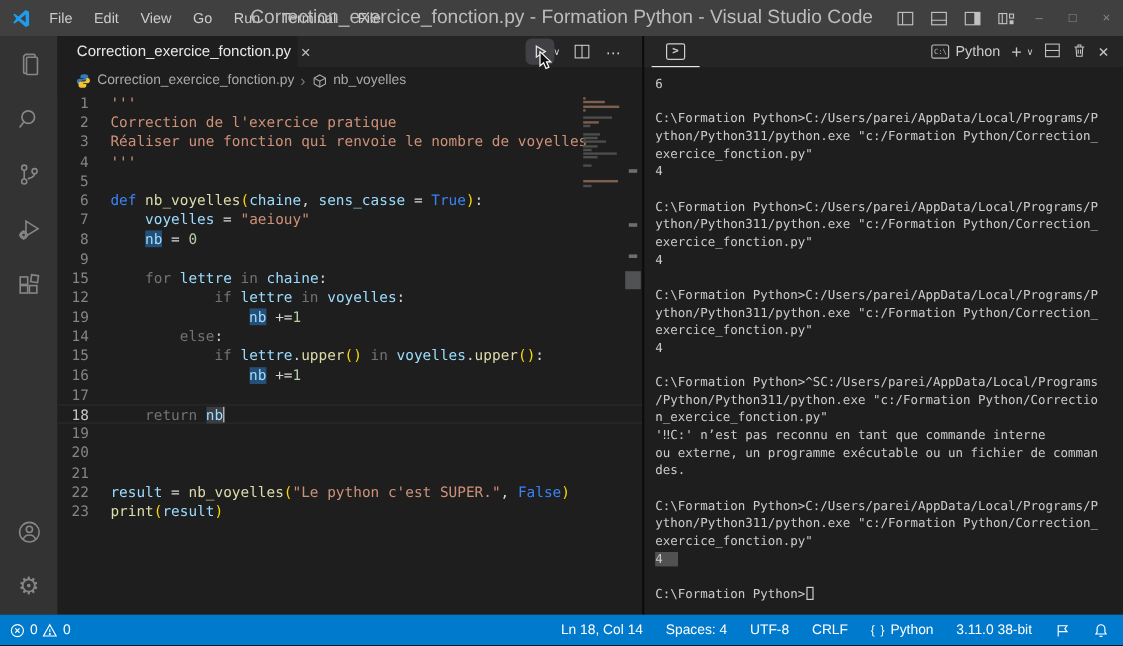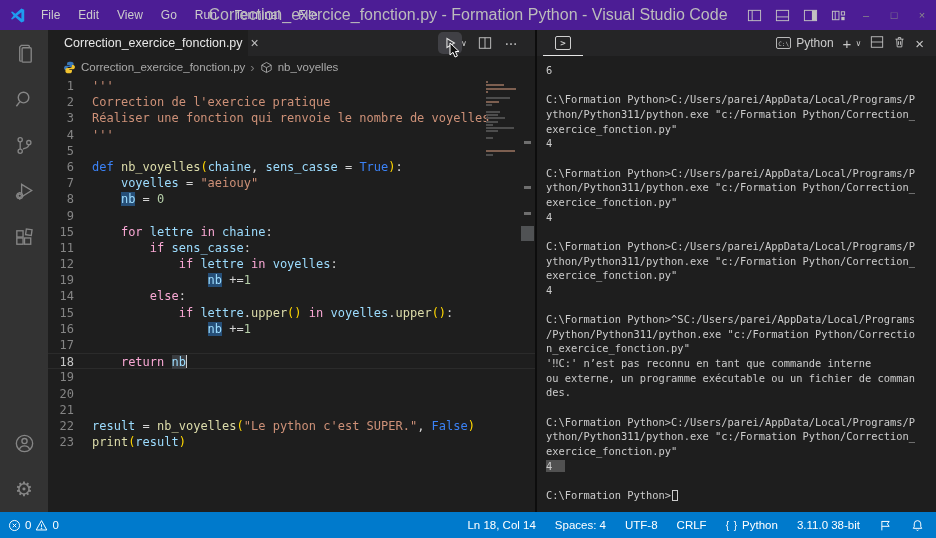--- a/index.html
+++ b/index.html
@@ -1,21 +1,21 @@
 <!DOCTYPE html>
 <html><head>
 <meta charset="utf-8">
 <style>
   * { margin:0; padding:0; box-sizing:border-box; }
   html,body { background:#000; }
   .window{ width:936px; height:538px; position:relative; overflow:hidden;
     background:#1e1e1e; font-family:"Liberation Sans",sans-serif; color:#ccc; }
 
   
-  .titlebar{ height:30px; background:#4c1d95; display:flex; align-items:center;
+  .titlebar{ height:30px; background:#404040; display:flex; align-items:center;
     font-size:12px; color:#cccccc; position:relative; }
   .vs-logo{ width:17px; height:17px; margin:0 6px 0 9px; flex-shrink:0; }
   .menubar{ display:flex; align-items:center; }
   .menu-item{ padding:0 9px; line-height:30px; cursor:default; }
   .titlebar-title{ position:absolute; left:50%; transform:translateX(-50%);
     white-space:nowrap; color:#bcbcbc; font-size:16px; }
   .win-controls{ margin-left:auto; display:flex; align-items:center; height:30px; }
   .wc{ width:28px; height:30px; display:flex; align-items:center; justify-content:center; color:#c2c2c2; }
   .wc.dim{ color:#8a8a8a; font-size:11px; }
   .wc svg{ display:block; }
@@ -46,21 +46,21 @@
     font-size:11.5px; color:#a9a9a9; background:#1e1e1e; }
   .bc-sep{ color:#7a7a7a; font-size:13px; }
   .bc-ic{ width:13px; height:13px; }
 
   .code-area{ flex:1; position:relative; overflow:hidden;
     font-family:"DejaVu Sans Mono",monospace; font-size:12px; }
   .code-line{ display:flex; height:16.2px; line-height:16.2px; white-space:pre; }
   .gutter{ width:44px; text-align:right; padding-right:18px; color:#858585; flex-shrink:0; }
   .code-line.current .gutter{ color:#c6c6c6; }
   .code-line.current{ border-top:1px solid #2b2b2b; border-bottom:1px solid #2b2b2b; }
-  .tk-str{color:#ce9178} .tk-kw{color:#3b82f6} .tk-ctrl{color:#f9a8d4}
+  .tk-str{color:#ce9178} .tk-kw{color:#3b82f6} .tk-ctrl{color:#737373}
   .tk-fn{color:#dcdcaa} .tk-var{color:#9cdcfe} .tk-num{color:#b5cea8}
   .tk-op{color:#d4d4d4} .tk-paren{color:#ffd700}
   .hlb{ background:#264f78; }
   .hlg{ background:#3a3d41; }
   .caret{ display:inline-block; width:1.5px; height:13px; background:#cfcfcf; vertical-align:-2px; }
 
   .minimap{ position:absolute; top:3px; right:17px; width:32px; }
   .mm-line{ height:2px; margin-bottom:1.3px; }
   .overview-ruler{ position:absolute; top:0; right:0; width:15px; height:100%; }
   .or-mark{ position:absolute; right:4px; width:7px; height:3px; background:#9a9a9a; opacity:.65; }
@@ -254,21 +254,20 @@
             <div class="code-line"><span class="gutter">1</span><span class="code-text"><span class="tk-str">'''</span></span></div>
             <div class="code-line"><span class="gutter">2</span><span class="code-text"><span class="tk-str">Correction de l'exercice pratique</span></span></div>
             <div class="code-line"><span class="gutter">3</span><span class="code-text"><span class="tk-str">Réaliser une fonction qui renvoie le nombre de voyelles</span></span></div>
             <div class="code-line"><span class="gutter">4</span><span class="code-text"><span class="tk-str">'''</span></span></div>
             <div class="code-line"><span class="gutter">5</span><span class="code-text"></span></div>
             <div class="code-line"><span class="gutter">6</span><span class="code-text"><span class="tk-kw">def </span><span class="tk-fn">nb_voyelles</span><span class="tk-paren">(</span><span class="tk-var">chaine</span><span class="tk-op">, </span><span class="tk-var">sens_casse</span><span class="tk-op"> = </span><span class="tk-kw">True</span><span class="tk-paren">)</span><span class="tk-op">:</span></span></div>
             <div class="code-line"><span class="gutter">7</span><span class="code-text"><span class="tk-op">    </span><span class="tk-var">voyelles</span><span class="tk-op"> = </span><span class="tk-str">"aeiouy"</span></span></div>
             <div class="code-line"><span class="gutter">8</span><span class="code-text"><span class="tk-op">    </span><span class="tk-var hlb">nb</span><span class="tk-op"> = </span><span class="tk-num">0</span></span></div>
             <div class="code-line"><span class="gutter">9</span><span class="code-text"></span></div>
             <div class="code-line"><span class="gutter">15</span><span class="code-text"><span class="tk-op">    </span><span class="tk-ctrl">for</span><span class="tk-op"> </span><span class="tk-var">lettre</span><span class="tk-op"> </span><span class="tk-ctrl">in</span><span class="tk-op"> </span><span class="tk-var">chaine</span><span class="tk-op">:</span></span></div>
-            <div class="code-line"><span class="gutter">11</span><span class="code-text"><span class="tk-op">        </span><span class="tk-ctrl">if</span><span class="tk-op"> </span><span class="tk-var">sens_casse</span><span class="tk-op">:</span></span></div>
             <div class="code-line"><span class="gutter">12</span><span class="code-text"><span class="tk-op">            </span><span class="tk-ctrl">if</span><span class="tk-op"> </span><span class="tk-var">lettre</span><span class="tk-op"> </span><span class="tk-ctrl">in</span><span class="tk-op"> </span><span class="tk-var">voyelles</span><span class="tk-op">:</span></span></div>
             <div class="code-line"><span class="gutter">19</span><span class="code-text"><span class="tk-op">                </span><span class="tk-var hlb">nb</span><span class="tk-op"> +=</span><span class="tk-num">1</span></span></div>
             <div class="code-line"><span class="gutter">14</span><span class="code-text"><span class="tk-op">        </span><span class="tk-ctrl">else</span><span class="tk-op">:</span></span></div>
             <div class="code-line"><span class="gutter">15</span><span class="code-text"><span class="tk-op">            </span><span class="tk-ctrl">if</span><span class="tk-op"> </span><span class="tk-var">lettre</span><span class="tk-op">.</span><span class="tk-fn">upper</span><span class="tk-paren">()</span><span class="tk-op"> </span><span class="tk-ctrl">in</span><span class="tk-op"> </span><span class="tk-var">voyelles</span><span class="tk-op">.</span><span class="tk-fn">upper</span><span class="tk-paren">()</span><span class="tk-op">:</span></span></div>
             <div class="code-line"><span class="gutter">16</span><span class="code-text"><span class="tk-op">                </span><span class="tk-var hlb">nb</span><span class="tk-op"> +=</span><span class="tk-num">1</span></span></div>
             <div class="code-line"><span class="gutter">17</span><span class="code-text"></span></div>
             <div class="code-line current"><span class="gutter">18</span><span class="code-text"><span class="tk-op">    </span><span class="tk-ctrl">return</span><span class="tk-op"> </span><span class="tk-var hlg">nb</span><span class="caret"></span></span></div>
             <div class="code-line"><span class="gutter">19</span><span class="code-text"></span></div>
             <div class="code-line"><span class="gutter">20</span><span class="code-text"></span></div>
             <div class="code-line"><span class="gutter">21</span><span class="code-text"></span></div>

